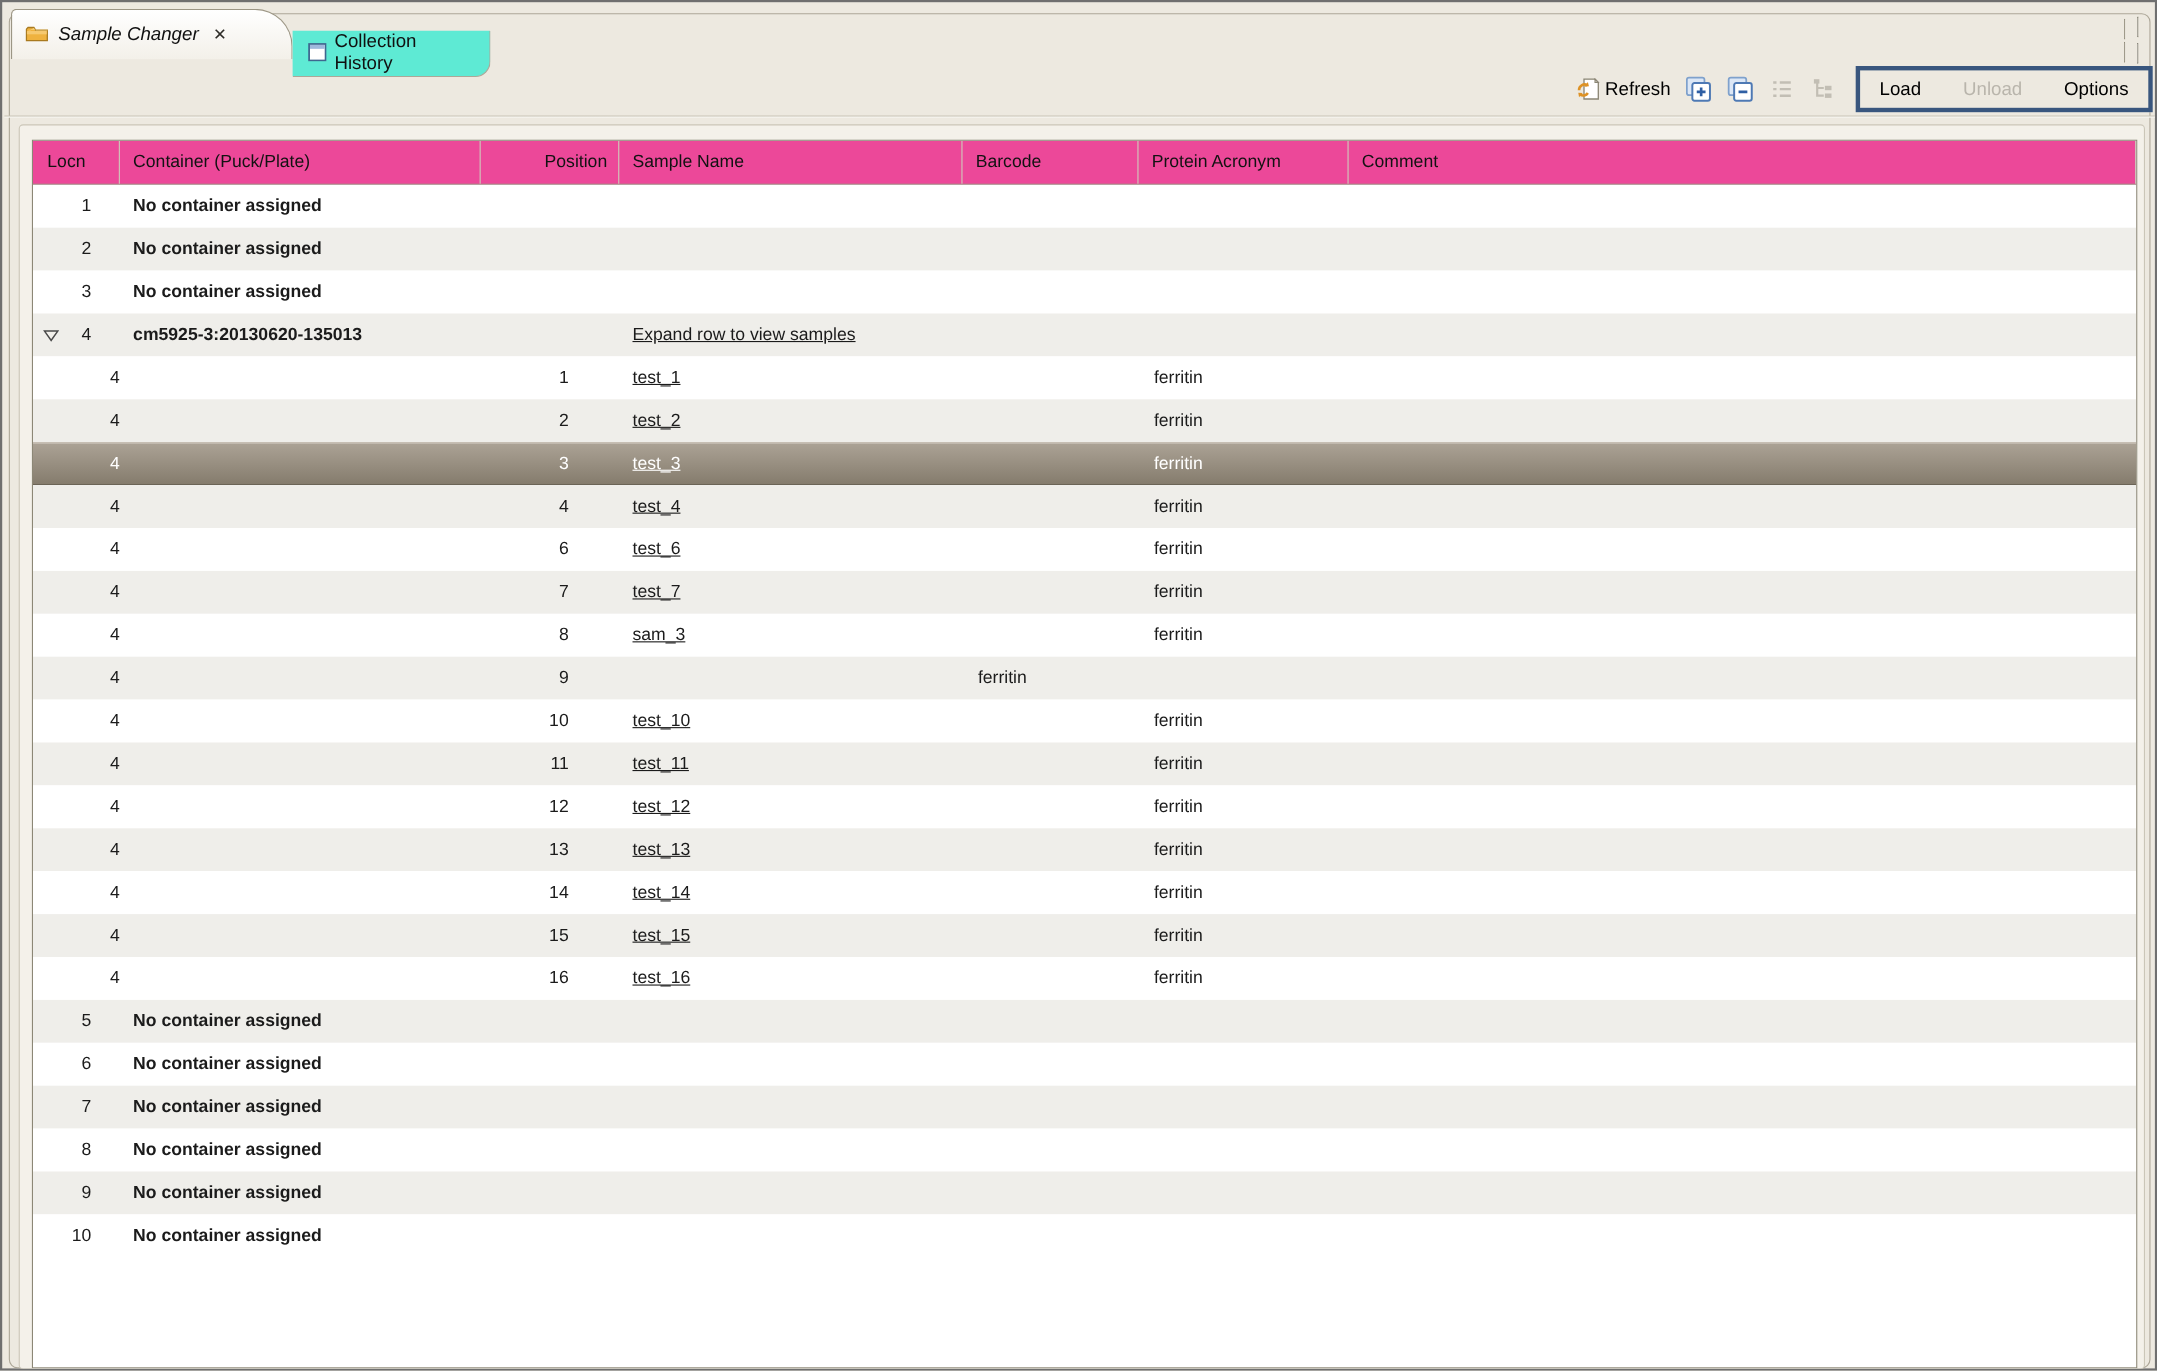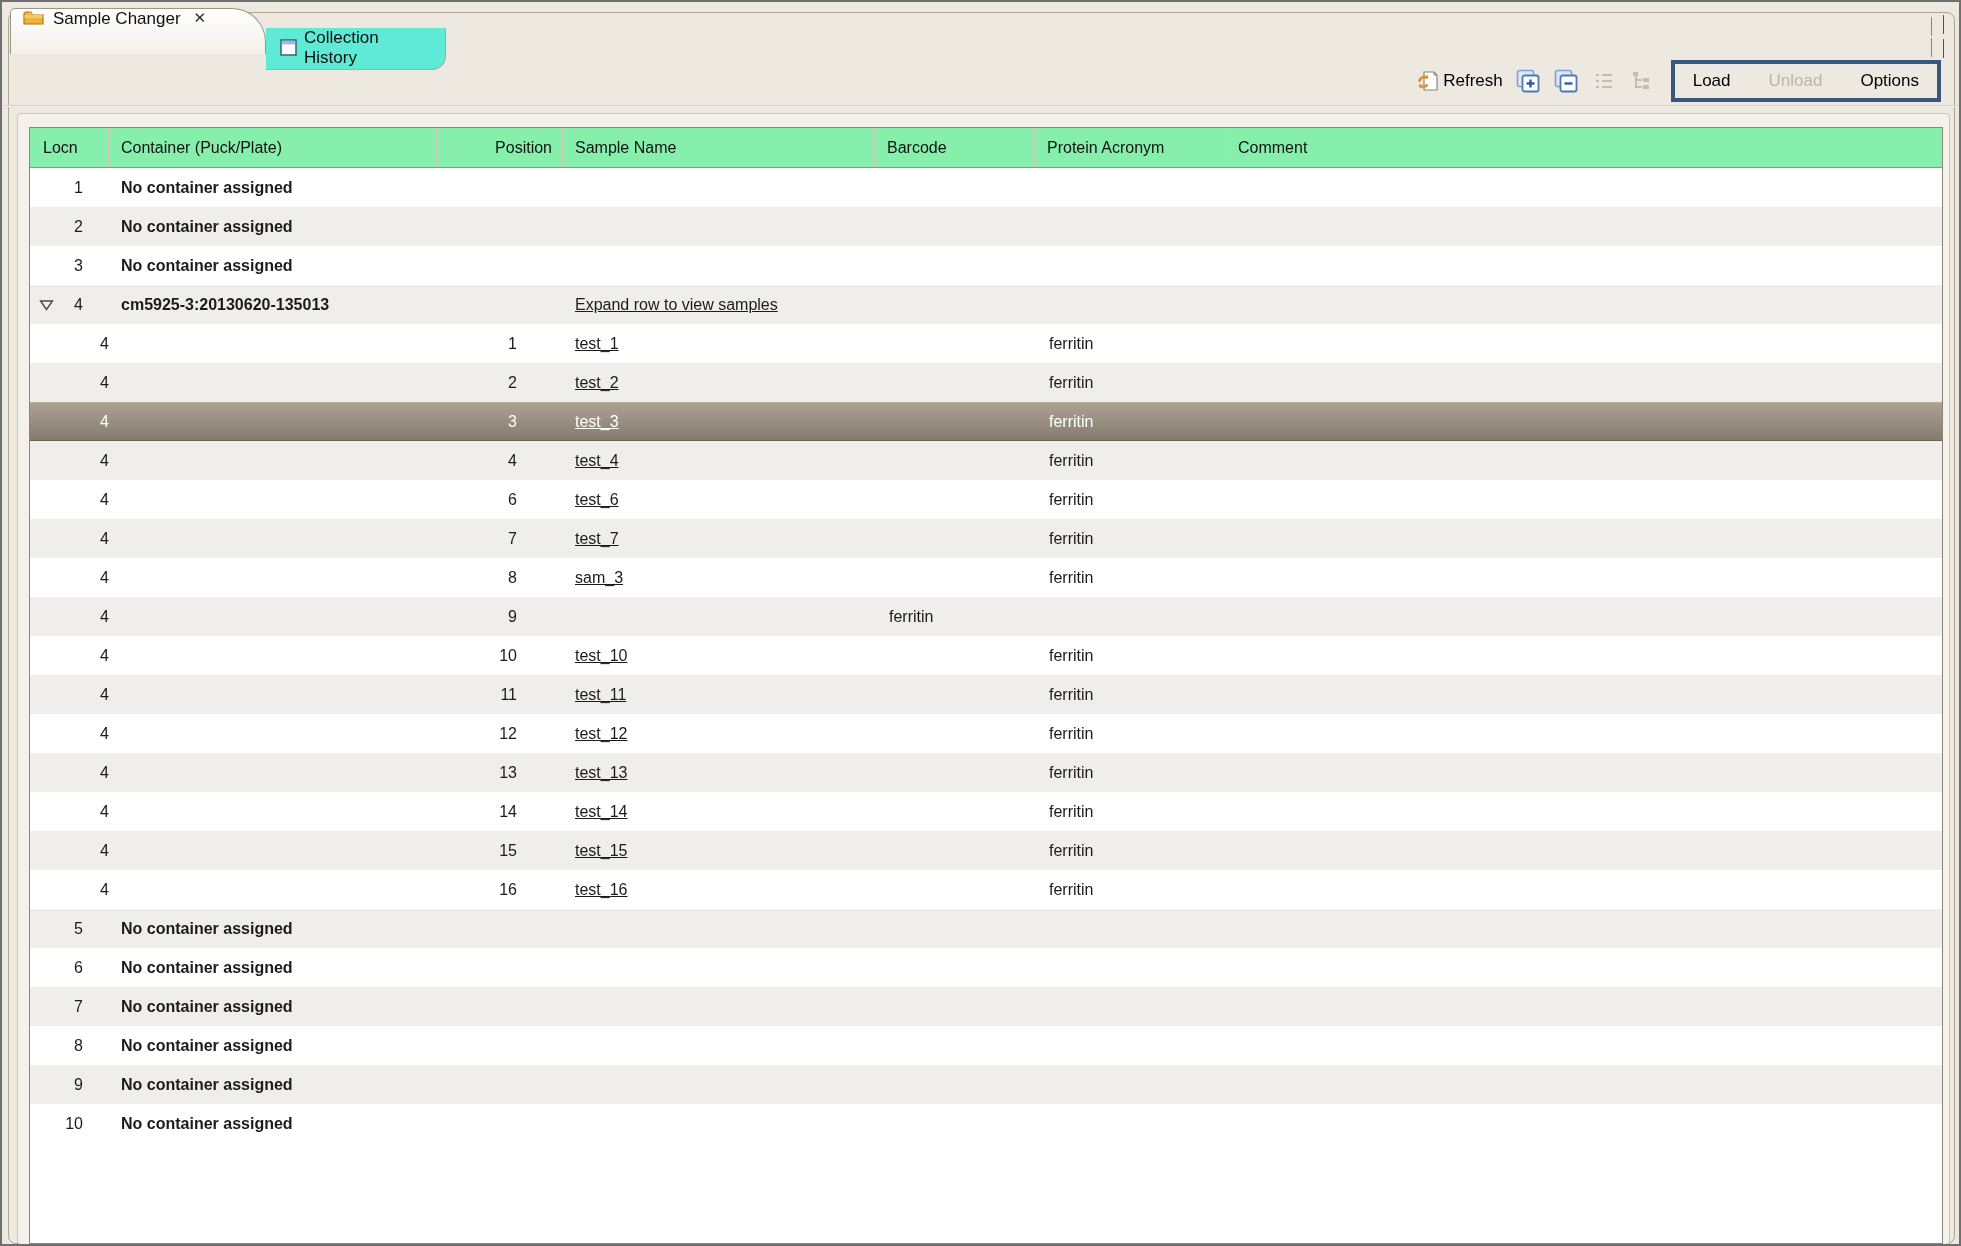--- a/index.html
+++ b/index.html
@@ -17,40 +17,40 @@
     border:1px solid #ADA798;border-radius:8px;pointer-events:none;
   }
 
   
   .tabbar{position:absolute;left:0;top:0;width:100%;height:52px;}
   .tab-active{
     position:absolute;left:8px;top:6px;height:46px;width:256px;
     background:linear-gradient(#FFFFFF,#F3F0E9);
     border:1px solid #9C9685;border-bottom:none;
     border-radius:5px 34px 0 0;
-    display:flex;align-items:flex-start;padding:0 14px 2px 12px;gap:9px;
-    font-size:17px;color:#101010;z-index:3;
+    display:flex;align-items:center;padding:0 14px 2px 12px;gap:9px;
+    font-size:17px;color:#101010;z-index:3;font-style:italic;
   }
   .tab-inactive{
     position:absolute;left:264px;top:26px;height:42px;width:180px;
     display:flex;align-items:center;padding:0 10px 2px 14px;gap:7px;
     font-size:17px;color:#101010;
     border-bottom:1px solid #ADA798;border-right:1px solid #ADA798;
     border-bottom-right-radius:14px;z-index:2;background:#5eead4;
   }
   .tab-close{font-size:15px;font-weight:bold;color:#2E2C28;margin-left:4px;cursor:default;}
   .winctl{position:absolute;right:14px;top:14px;display:flex;gap:10px;align-items:center;z-index:4;}
   .min-glyph{width:18px;height:7px;border:1px solid#8A8574;background:#F7F4ED;border-radius:2px;margin-top:2px;}
   .min-glyph i{display:block;height:2px;background:#55503F;margin:1px 1px 0 1px;}
   .max-glyph{width:18px;height:17px;border:1px solid #55503F;background:#FFF;border-radius:1px;}
   .max-glyph i{display:block;height:4px;background:#FFF;border-bottom:1px solid #55503F;margin:1px;}
 
   
   .toolbar{
-    position:absolute;right:18px;top:56px;height:46px;
+    position:absolute;right:2px;top:56px;height:46px;
     display:flex;align-items:center;gap:12px;z-index:3;font-size:17px;
   }
   .tool-refresh{display:flex;align-items:center;gap:2px;color:#000;}
   .tool-icon{width:26px;height:26px;display:flex;align-items:center;justify-content:center;}
   .loadbox{
     border:4px solid #39567E;background:#EDE9E0;
     display:flex;align-items:flex-start;gap:38px;
     padding:7px 18px;margin-left:4px;
   }
   .loadbox .lbl{color:#000;}
@@ -65,21 +65,21 @@
     position:absolute;left:15px;top:111px;width:1933px;height:1132px;
     border:1px solid #CBC6B8;border-radius:4px;background:#F4F1EA;
   }
 
   
   .table{
     position:absolute;left:27px;top:125px;width:1914px;height:1117px;
     background:#FFFFFF;border:1px solid #8C8776;font-size:16px;overflow:hidden;
   }
   .grid{display:grid;grid-template-columns:79px 328px 126px 312px 160px 191px 1fr;}
-  .thead{height:40px;background:#86efac;border-bottom:1px solid #979181;}
+  .thead{height:40px;background:#ec4899;border-bottom:1px solid #979181;}
   .th{
     display:flex;align-items:center;height:100%;
     border-right:1px solid #CFCABB;padding-left:12px;color:#121212;
     position:relative;
   }
   .th.locn{padding-left:13px;}
   .th.pos{justify-content:flex-end;padding-right:10px;padding-left:0;}
   .trow{height:39px;background:#FFFFFF;}
   .trow.alt{background:#EFEEEA;}
   .trow.selected{

